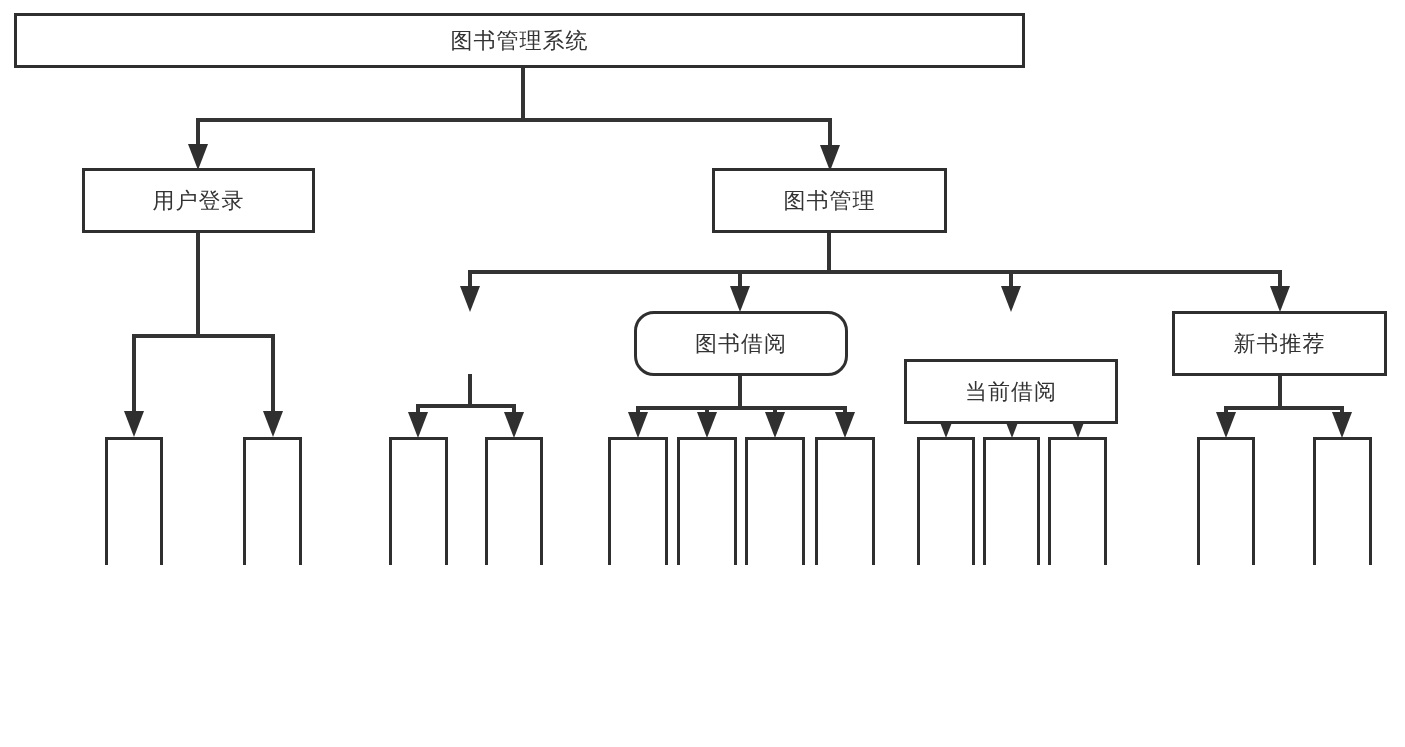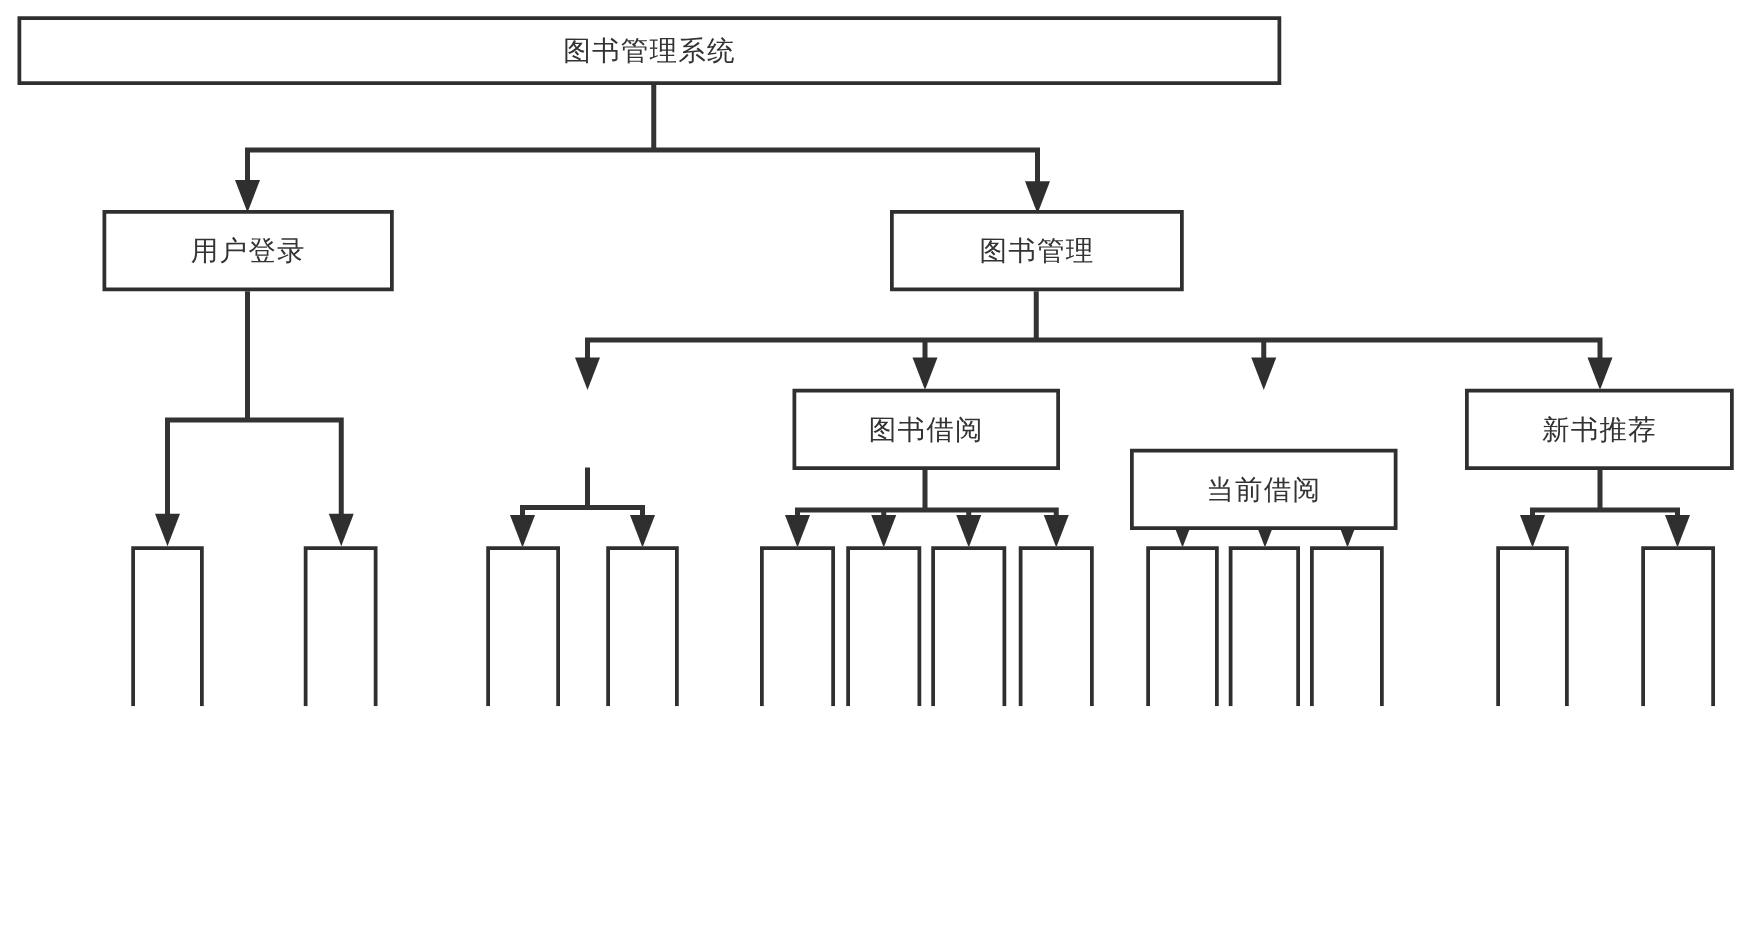--- a/index.html
+++ b/index.html
@@ -65,21 +65,21 @@
     <span class="lbl">图书管理系统</span>
   </div>
 
   <div class="box" style="left:82px; top:168px; width:233px; height:65px;">
     <span class="lbl">用户登录</span>
   </div>
   <div class="box" style="left:712px; top:168px; width:235px; height:65px;">
     <span class="lbl">图书管理</span>
   </div>
 
-  <div class="box" style="left:634px; top:311px; width:214px; height:65px;">
+  <div class="box" style="left:634px; top:311px; width:214px; height:65px;border-radius:20px;">
     <span class="lbl">图书借阅</span>
   </div>
   <div class="box" style="left:904px; top:311px; width:214px; height:65px;margin-top:48px;">
     <span class="lbl">当前借阅</span>
   </div>
   <div class="box" style="left:1172px; top:311px; width:215px; height:65px;">
     <span class="lbl">新书推荐</span>
   </div>
 
   <div class="box" style="left:105px; top:437px; width:58px; height:300px;">

